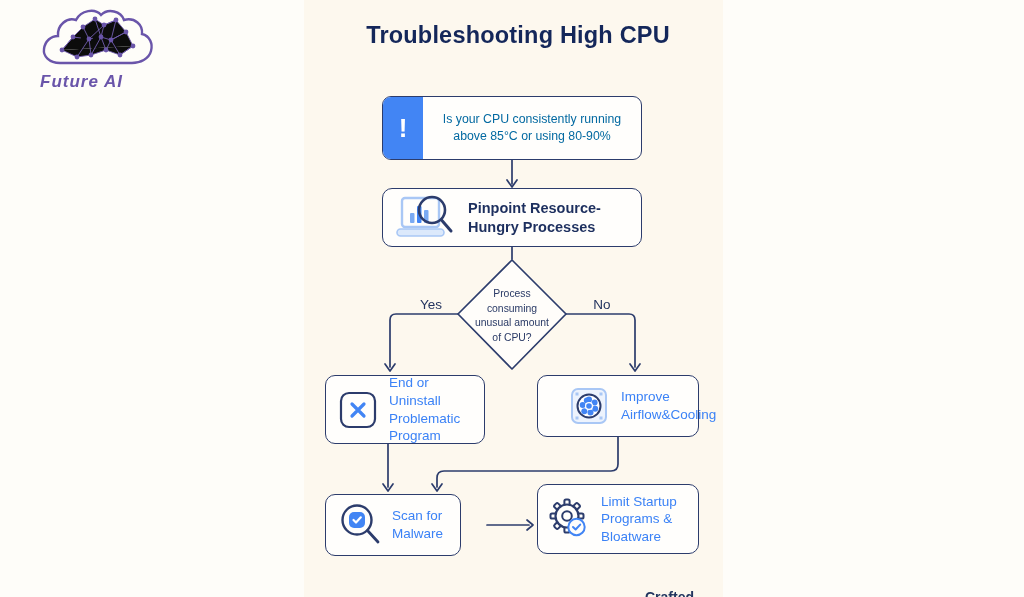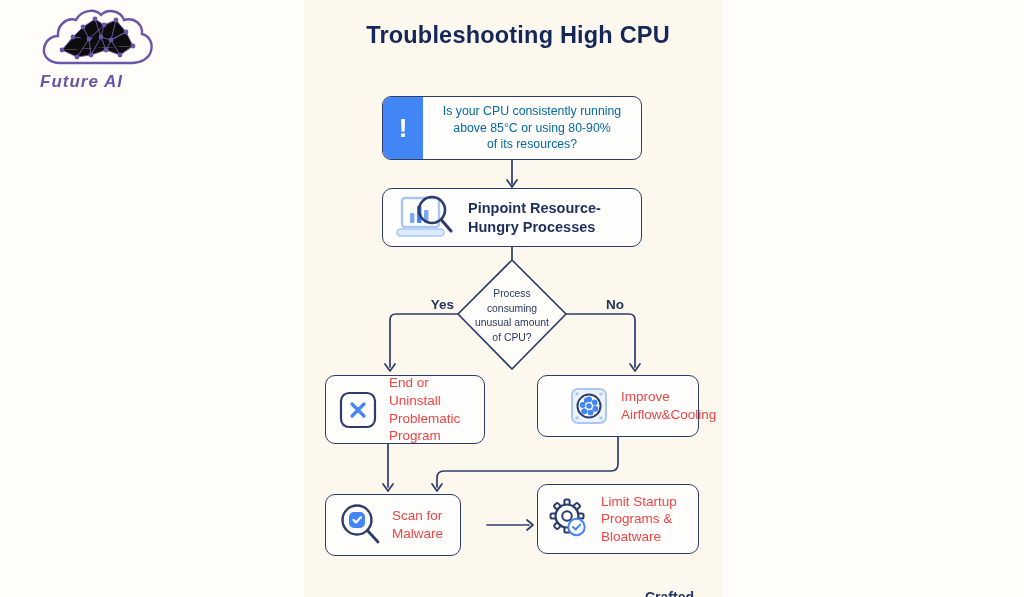--- a/index.html
+++ b/index.html
@@ -23,21 +23,21 @@
     text-align:center;font-size:23.5px;font-weight:700;color:#14275a;
     line-height:1.2;letter-spacing:0.2px;white-space:nowrap;
   }
   
   #connectors{position:absolute;left:0;top:0;width:1024px;height:597px;}
   
   .node{
     position:absolute;background:#fffefc;border:1.6px solid #2c3c6c;
     border-radius:10px;display:flex;align-items:center;box-sizing:border-box;
   }
-  .node-label{font-size:13.5px;color:#ef4444;line-height:1.3;}
+  .node-label{font-size:13.5px;color:#3b82f6;line-height:1.3;}
   .node-label span{display:block;}
   
   #question-node{left:382px;top:96px;width:260px;height:64px;padding:0;overflow:hidden;border-radius:9px;}
   #alert-badge{
     width:40px;align-self:stretch;background:#4285f4;flex:0 0 40px;
     display:flex;align-items:center;justify-content:center;
     color:#ffffff;font-weight:bold;font-size:26px;
   }
   #question-text{flex:1;text-align:center;font-size:12.3px;color:#0369a1;line-height:1.35;}
   #question-text span{display:block;}
@@ -45,21 +45,21 @@
   #pinpoint-node{left:382px;top:188px;width:260px;height:59px;padding-left:12px;gap:11px;}
   #pinpoint-label{font-size:14.5px;font-weight:700;color:#1d2f5e;line-height:1.3;}
   #pinpoint-label span{display:block;}
   
   #decision-text{
     position:absolute;left:457px;top:287px;width:110px;text-align:center;
     font-size:10.4px;color:#2a3a66;line-height:1.4;
   }
   #decision-text span{display:block;}
   .branch-label{
-    position:absolute;font-size:13.5px;color:#24345f;text-align:right;font-weight:bold;
+    position:absolute;font-size:13.5px;color:#24345f;text-align:center;
   }
   #yes-label{left:408px;top:297px;width:46px;}
   #no-label{left:580px;top:297px;width:44px;}
   
   #end-program-node{left:325px;top:375px;width:160px;height:69px;padding-left:13px;gap:12px;}
   #airflow-node{left:537px;top:375px;width:162px;height:62px;padding-left:31px;gap:12px;}
   #scan-node{left:325px;top:494px;width:136px;height:62px;padding-left:11px;gap:9px;}
   #startup-node{left:537px;top:484px;width:162px;height:70px;padding-left:11px;gap:10px;}
   .node-icon{flex:0 0 auto;display:flex;align-items:center;justify-content:center;}
   
@@ -126,21 +126,20 @@
       <path d="M527 520 L533 525 L527 530"></path>
     </g>
     <polygon points="512,260 566,314 512,369 458,314" fill="#fffdfa" stroke="#2c3c6c" stroke-width="1.7" stroke-linejoin="round"></polygon>
   </svg>
 
   <div class="node" id="question-node">
     <div id="alert-badge">!</div>
     <div id="question-text">
       <span>Is your CPU consistently running</span>
       <span>above 85°C or using 80-90%</span>
-      <span>of its resources?</span>
     </div>
   </div>
 
   <div class="node" id="pinpoint-node">
     <span class="node-icon">
       <svg width="62" height="48" viewBox="0 0 62 48">
         <rect x="7" y="4" width="37" height="29" rx="3" fill="#fffefc" stroke="#a9c7f5" stroke-width="2.4"></rect>
         <rect x="2" y="35" width="47" height="7" rx="3.5" fill="#dce9fb" stroke="#a9c7f5" stroke-width="1.6"></rect>
         <rect x="15" y="19" width="4.5" height="10" rx="1" fill="#7aaaf3"></rect>
         <rect x="22" y="12" width="4.5" height="17" rx="1" fill="#4285f4"></rect>

